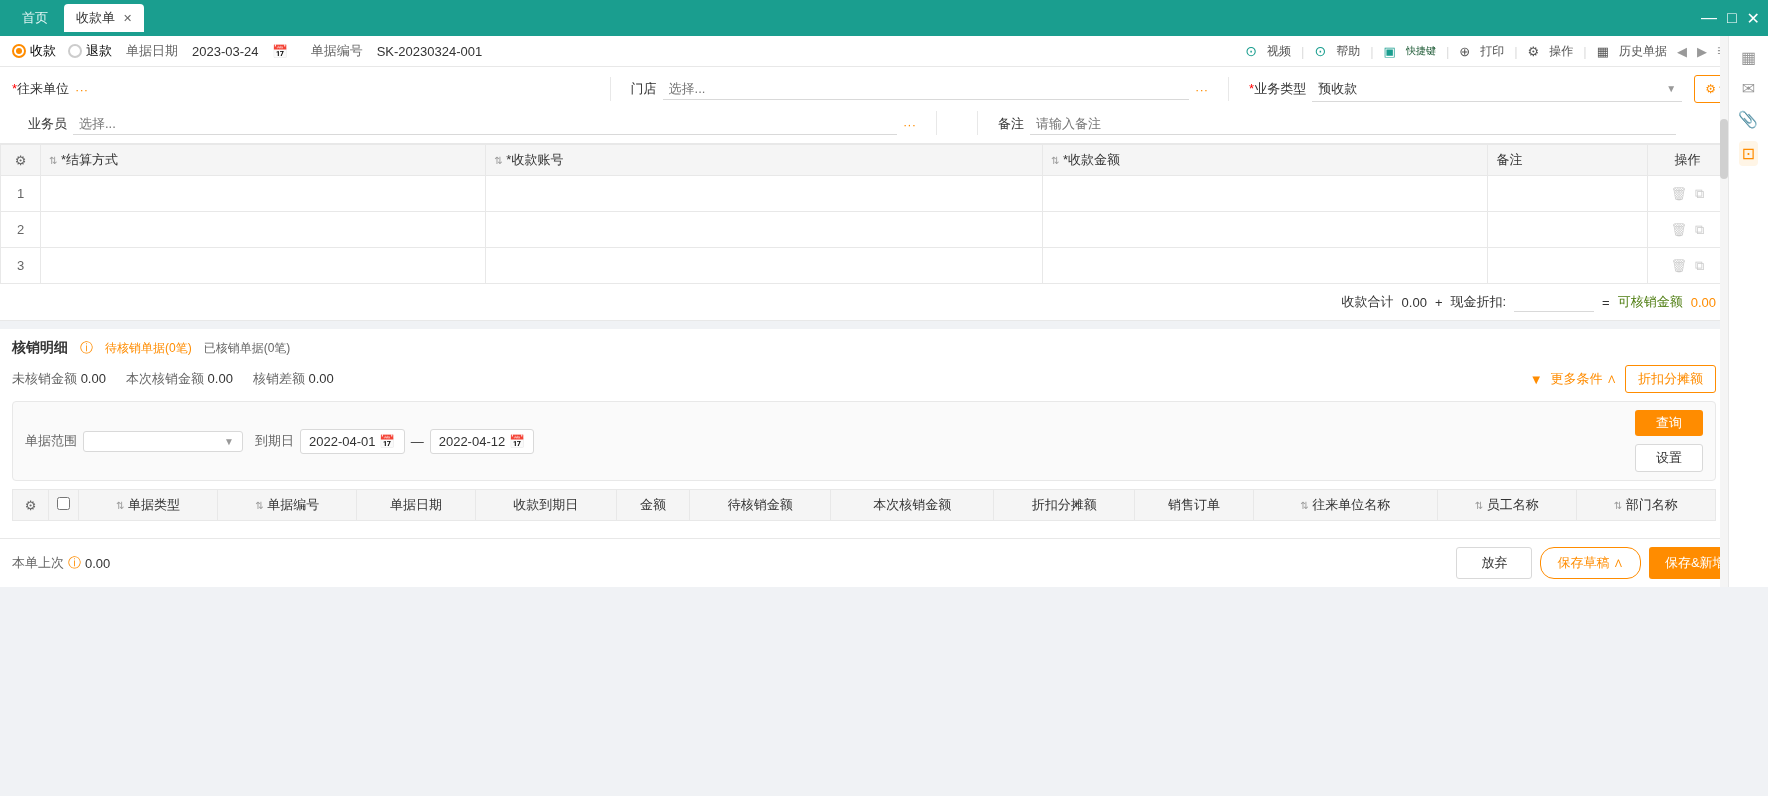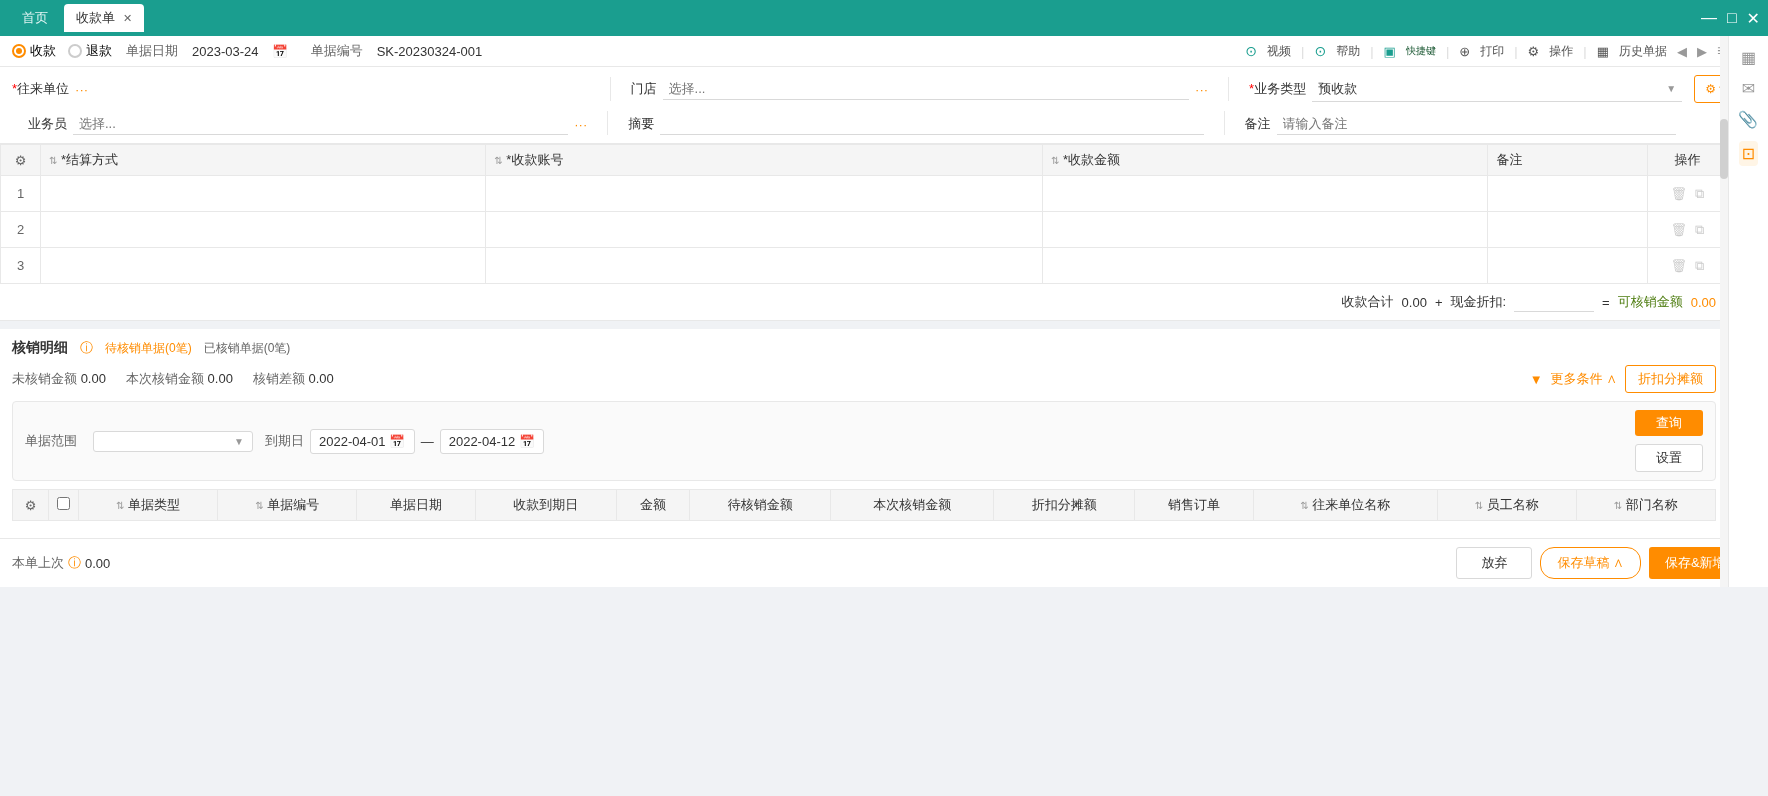--- a/index.html
+++ b/index.html
@@ -103,24 +103,20 @@
 
   <div style="display:flex;align-items:flex-end;padding:4px 12px 8px;gap:0;border-bottom:1px solid #e8e8e8;flex-shrink:0;">
 
     <div style="display:flex;align-items:center;gap:6px;flex:2;">
       <label style="color:#333;white-space:nowrap;margin-left:16px;">业务员</label>
       <input type="text" style="flex: 1 1 0%; border-top: none; border-right: none; border-left: none; border-image: initial; border-bottom: 1px solid rgb(217, 217, 217); padding: 3px 6px; color: rgb(187, 187, 187); outline: none; background: transparent; font-size: 13px;" placeholder="选择...">
       <span style="color:#ff8c00;cursor:pointer;">···</span>
     </div>
     <div style="width:1px;height:24px;background:#e8e8e8;margin:0 20px;"></div>
 
-    <div style="display:flex;align-items:center;gap:6px;flex:2;">
-      <label style="color:#333;white-space:nowrap;">摘要</label>
-      <input type="text" style="flex: 1 1 0%; border-top: none; border-right: none; border-left: none; border-image: initial; border-bottom: 1px solid rgb(217, 217, 217); padding: 3px 6px; color: rgb(187, 187, 187); outline: none; background: transparent; font-size: 13px;">
-    </div>
     <div style="width:1px;height:24px;background:#e8e8e8;margin:0 20px;"></div>
 
     <div style="display:flex;align-items:center;gap:6px;flex:1.5;">
       <label style="color:#333;white-space:nowrap;">备注</label>
       <input type="text" style="flex: 1 1 0%; border-top: none; border-right: none; border-left: none; border-image: initial; border-bottom: 1px solid rgb(217, 217, 217); padding: 3px 6px; color: rgb(187, 187, 187); outline: none; background: transparent; font-size: 13px;" placeholder="请输入备注">
     </div>
     <div style="width:80px;"></div>
   </div>
 
   <div style="flex-shrink:0;overflow:hidden;margin-right:40px;">
@@ -221,21 +217,21 @@
 
       <div style="margin-left:auto;display:flex;align-items:center;gap:8px;">
         <span style="color:#ff8c00;">▼</span>
         <span style="color:#ff8c00;cursor:pointer;font-size:13px;">更多条件 ∧</span>
         <button style="background:#fff;border:1px solid #ff8c00;color:#ff8c00;border-radius:3px;padding:4px 12px;cursor:pointer;font-size:13px;">折扣分摊额</button>
       </div>
     </div>
 
     <div style="display:flex;align-items:center;gap:12px;padding:8px 12px;border:1px solid #e8e8e8;border-radius:4px;margin-bottom:8px;background:#fafafa;">
 
-      <div style="display:flex;align-items:center;gap:16px;">
+      <div style="display:flex;align-items:center;gap:6px;">
         <span style="color:#666;white-space:nowrap;">单据范围</span>
         <div style="border:1px solid #d9d9d9;border-radius:3px;padding:4px 8px;display:flex;align-items:center;gap:4px;cursor:pointer;min-width:160px;background:#fff;">
           <span style="flex:1;color:#999;font-size:13px;"></span>
           <span style="color:#999;font-size:10px;">▼</span>
         </div>
       </div>
 
       <div style="display:flex;align-items:center;gap:6px;">
         <span style="color:#666;white-space:nowrap;">到期日</span>
         <div style="border:1px solid #d9d9d9;border-radius:3px;padding:4px 8px;background:#fff;cursor:pointer;display:flex;align-items:center;gap:4px;">

